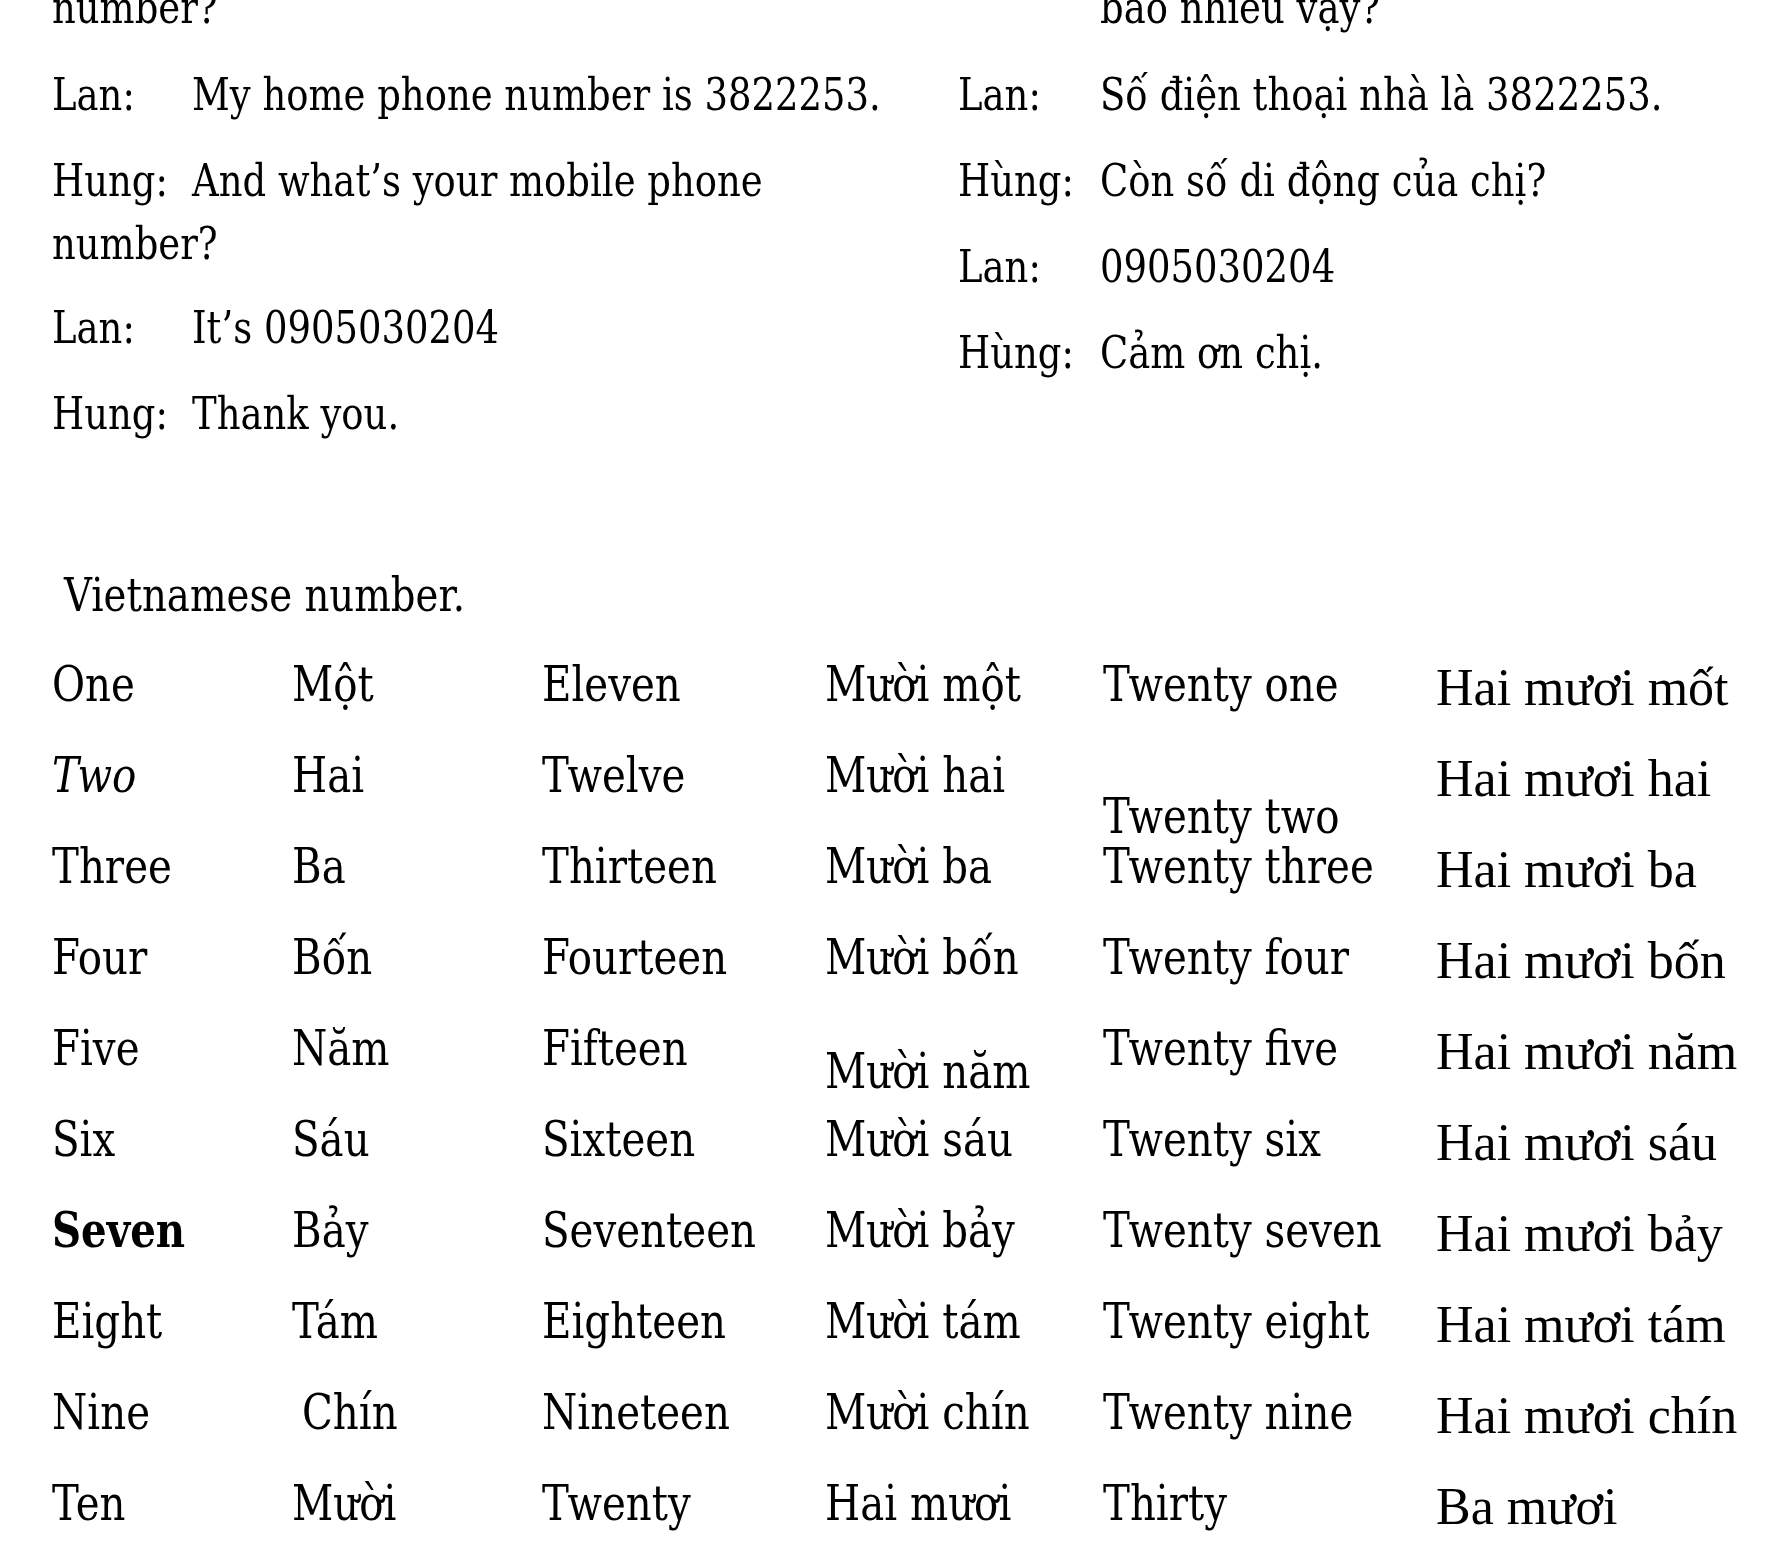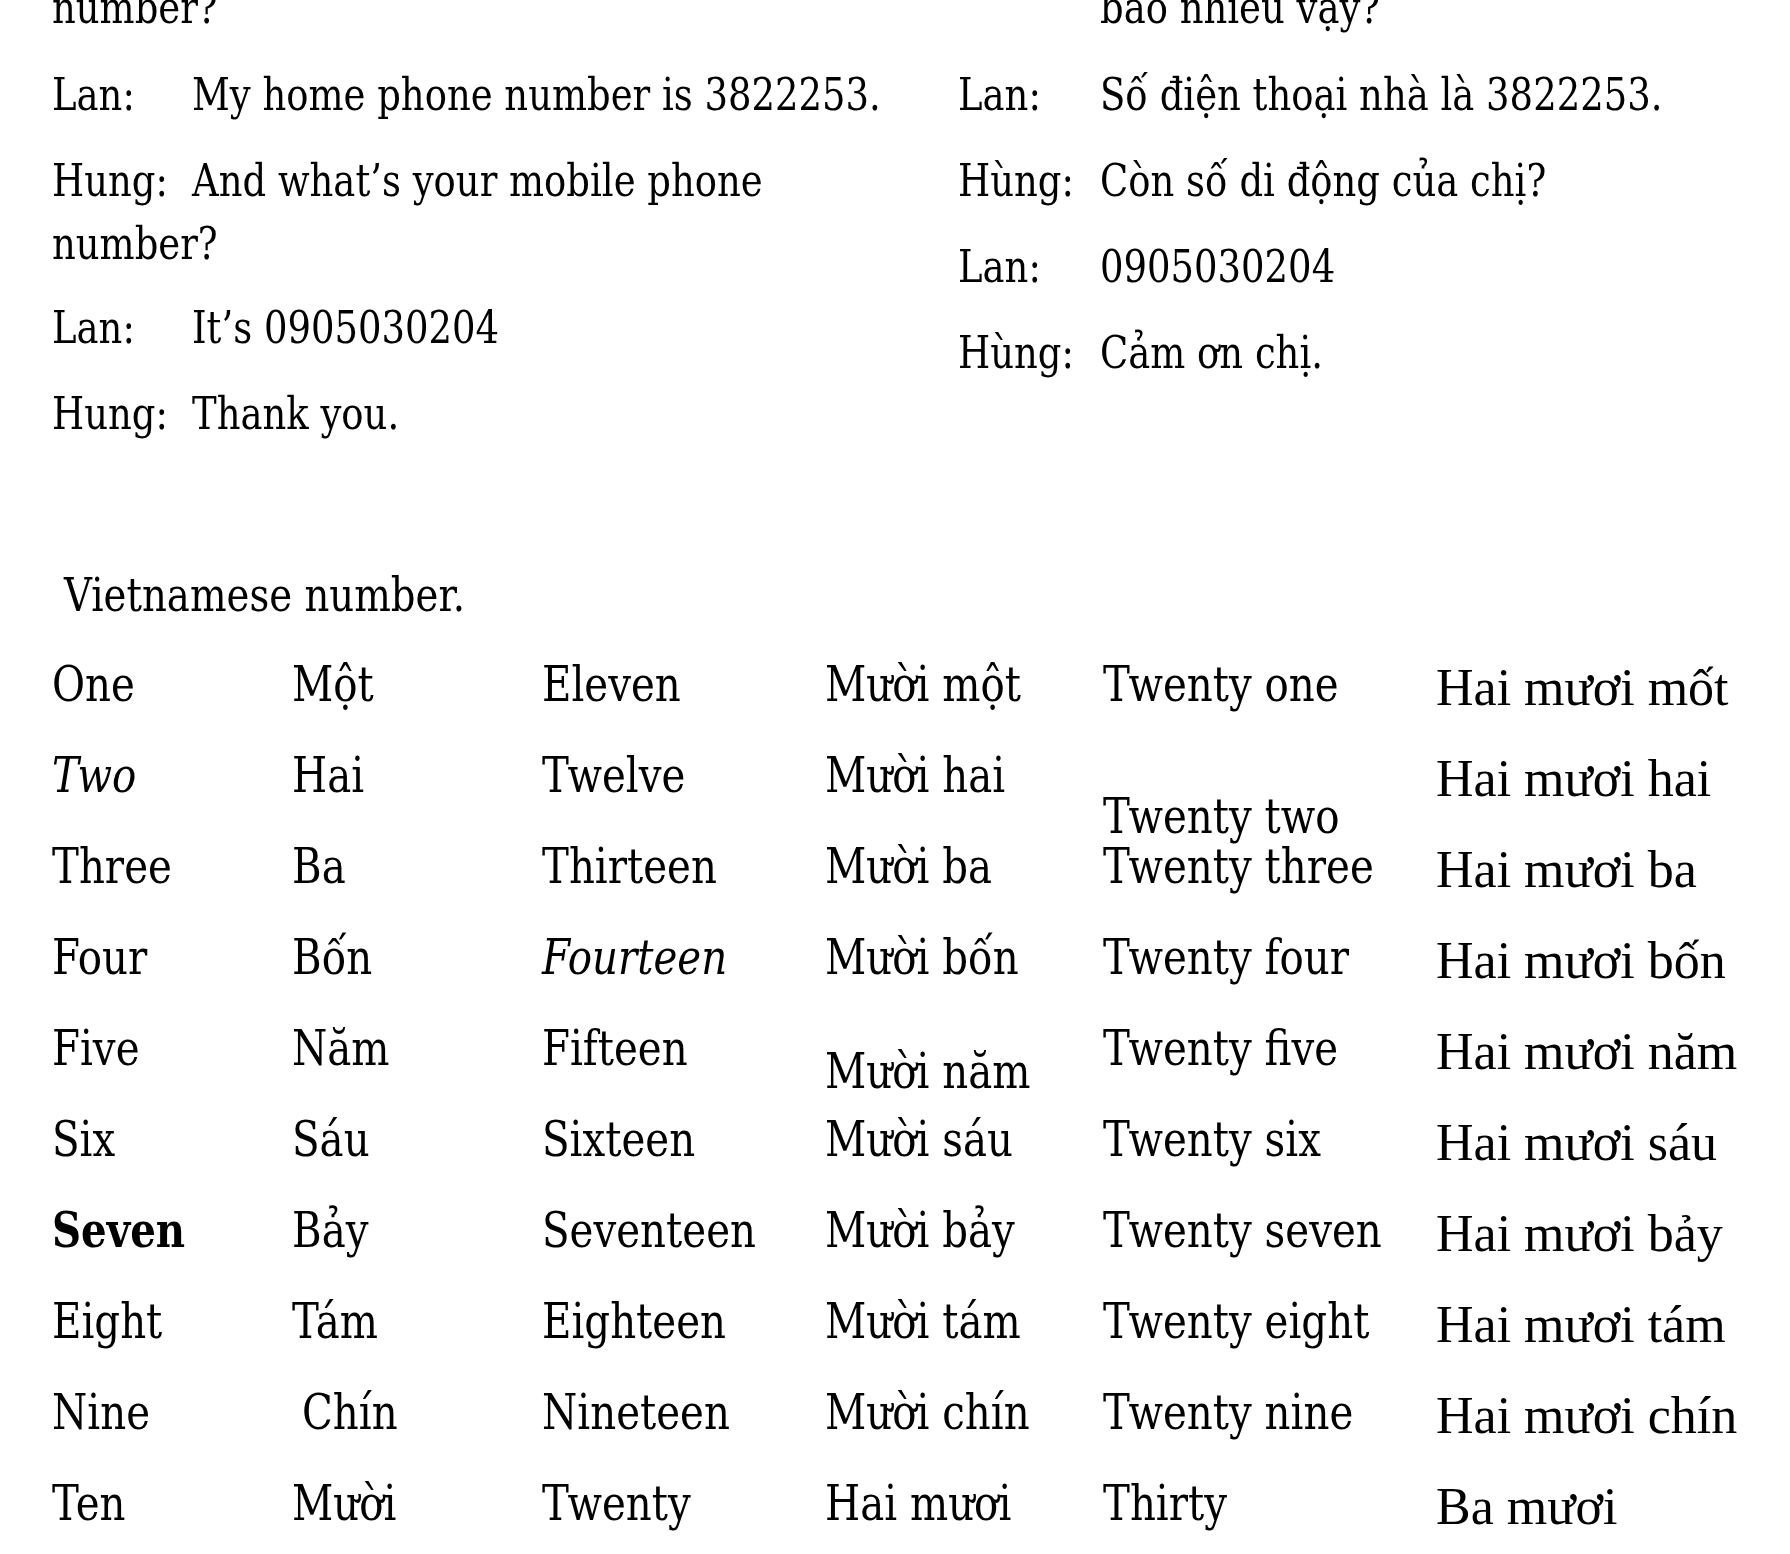--- a/index.html
+++ b/index.html
@@ -139,21 +139,21 @@
       <div class="abs num" style="left: 52px; top: 842px;"><span class="cond">Three</span></div>
       <div class="abs num" style="left: 292px; top: 842px;"><span class="cond">Ba</span></div>
       <div class="abs num" style="left: 542px; top: 842px;"><span class="cond">Thirteen</span></div>
       <div class="abs num" style="left: 825px; top: 842px;"><span class="cond">Mười ba</span></div>
       <div class="abs num" style="left: 1103px; top: 842px;"><span class="cond">Twenty three</span></div>
       <div class="num-times" style="left: 1436px; top: 844px;">Hai mươi ba</div>
     </div>
     <div>
       <div class="abs num" style="left: 52px; top: 933px;"><span class="cond">Four</span></div>
       <div class="abs num" style="left: 292px; top: 933px;"><span class="cond">Bốn</span></div>
-      <div class="abs num" style="left: 542px; top: 933px; font-style: italic;"><span class="cond">Fourteen</span></div>
+      <div class="abs num" style="left: 542px; top: 933px;"><span class="cond">Fourteen</span></div>
       <div class="abs num" style="left: 825px; top: 933px;"><span class="cond">Mười bốn</span></div>
       <div class="abs num" style="left: 1103px; top: 933px;"><span class="cond">Twenty four</span></div>
       <div class="num-times" style="left: 1436px; top: 935px;">Hai mươi bốn</div>
     </div>
     <div>
       <div class="abs num" style="left: 52px; top: 1024px;"><span class="cond">Five</span></div>
       <div class="abs num" style="left: 292px; top: 1024px;"><span class="cond">Năm</span></div>
       <div class="abs num" style="left: 542px; top: 1024px;"><span class="cond">Fifteen</span></div>
       <div class="abs num" style="left: 825px; top: 1024px; margin-top: 23px;"><span class="cond">Mười năm</span></div>
       <div class="abs num" style="left: 1103px; top: 1024px;"><span class="cond">Twenty five</span></div>

